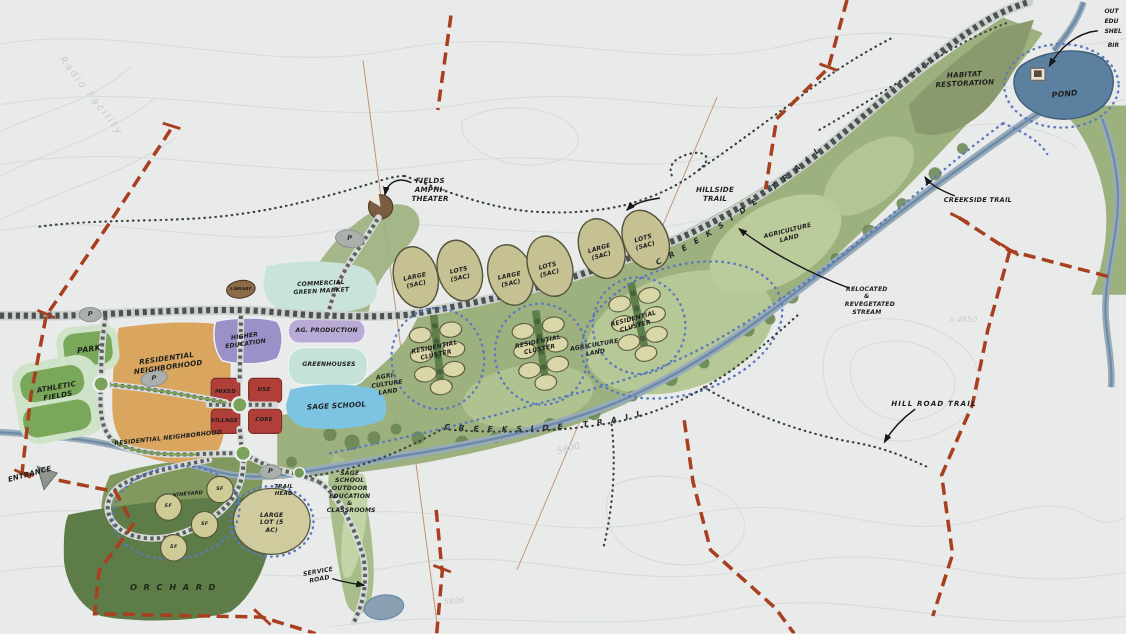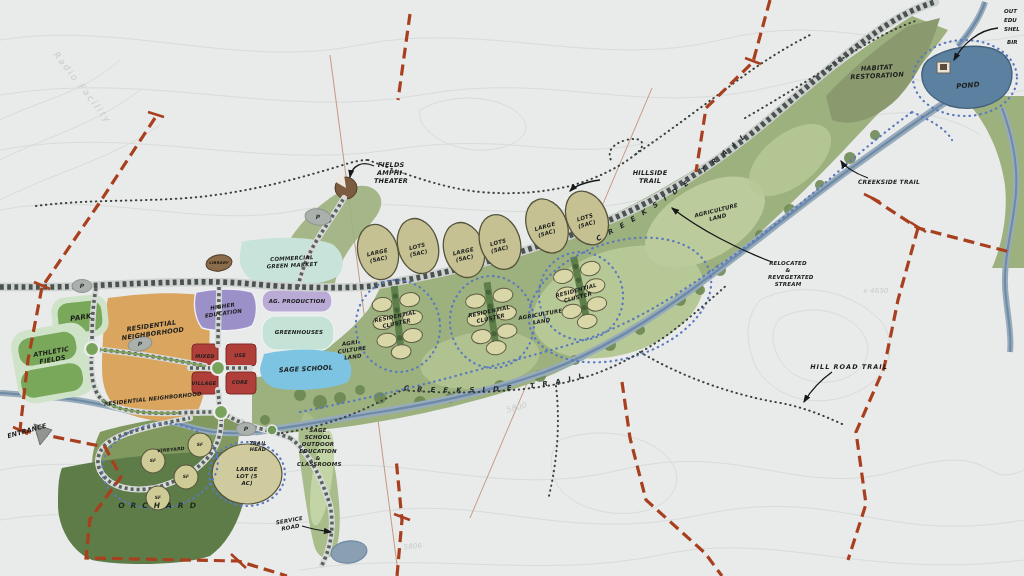--- a/index.html
+++ b/index.html
@@ -320,21 +320,21 @@
 <div class="lbl" style="left:541px;top:318px;width:56px;transform:translate(-50%,-50%) rotate(-10deg);font-size:5.5px">AGRICULTURE LAND</div>
 <div class="lbl" style="left:717px;top:214px;width:56px;transform:translate(-50%,-50%) rotate(-14deg);font-size:5.5px">AGRICULTURE LAND</div>
 
 <div class="lbl" style="left:650px;top:177px;width:40px;text-align:center">HILLSIDE TRAIL</div>
 <div class="lbl nw" style="left:889px;top:182px;font-size:6px">CREEKSIDE TRAIL</div>
 <div class="lbl nw" style="left:849px;top:367px;letter-spacing:1px">HILL ROAD TRAIL</div>
 <div class="lbl" style="left:877px;top:72px;width:56px;transform:translate(-50%,-50%) rotate(-3deg)">HABITAT RESTORATION</div>
 <div class="lbl nw" style="left:968px;top:86px;transform:translate(-50%,-50%) rotate(-6deg);font-size:7px">POND</div>
 <div class="lbl" style="left:788px;top:274px;width:40px;font-size:5.5px">RELOCATED &amp; REVEGETATED STREAM</div>
 
-<div class="lbl sp nw" style="left:160px;top:506px">ORCHARD</div>
+<div class="lbl sp nw" style="left:160px;top:534px">ORCHARD</div>
 <div class="lbl nw" style="left:171px;top:450px;transform:translate(-50%,-50%) rotate(-5deg);font-size:4.6px">VINEYARD</div>
 <div class="lbl nw" style="left:153px;top:461px;font-size:4.5px">SF</div>
 <div class="lbl nw" style="left:200px;top:445px;font-size:4.5px">SF</div>
 <div class="lbl nw" style="left:186px;top:477px;font-size:4.5px">SF</div>
 <div class="lbl nw" style="left:158px;top:498px;font-size:4.5px">SF</div>
 <div class="lbl" style="left:247px;top:476px;width:28px;font-size:5.5px">LARGE LOT (5 AC)</div>
 <div class="lbl" style="left:258px;top:446px;width:24px;font-size:5px">TRAIL HEAD</div>
 <div class="lbl" style="left:318px;top:448px;width:42px;font-size:5.5px">SAGE SCHOOL OUTDOOR EDUCATION &amp; CLASSROOMS</div>
 <div class="lbl" style="left:290px;top:524px;width:32px;transform:translate(-50%,-50%) rotate(-10deg);font-size:5.5px">SERVICE ROAD</div>
 

